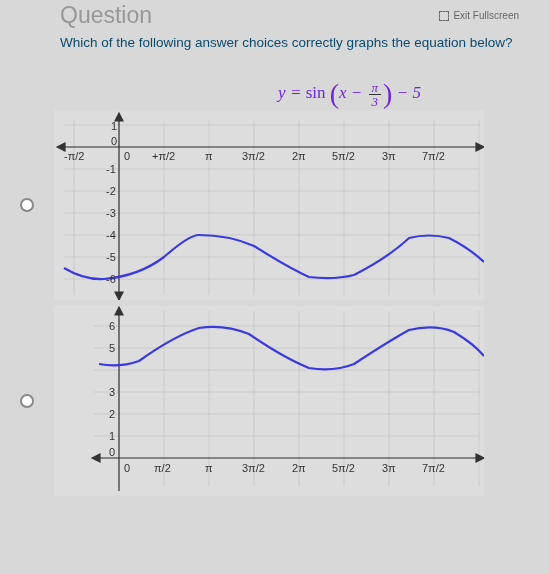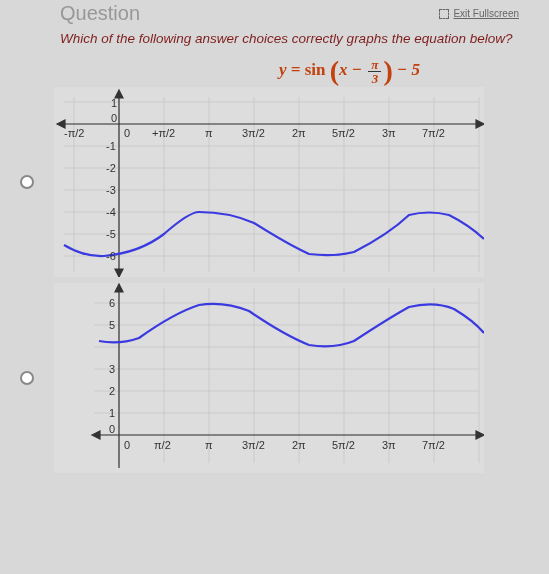--- a/index.html
+++ b/index.html
@@ -15,53 +15,50 @@
   .page {
     padding: 0 30px 0 60px;
   }
   .header-row {
     display: flex;
     justify-content: space-between;
     align-items: center;
     padding-top: 2px;
   }
   .qtitle {
-    font-size: 20px;
+    font-size: 23px;
     color: #888;
     font-weight: 500;
     opacity: 0.8;
   }
   .exit {
     font-size: 10px;
     color: #666;
-    text-decoration: underline;
   }
   .exit-icon {
     display: inline-block;
     width: 10px;
     height: 10px;
     border: 1px dashed #666;
     vertical-align: middle;
     margin-right: 4px;
   }
   .prompt {
     font-size: 13.5px;
-    color: #7f1d1d;
+    color: #0c4a6e;
     margin-top: 6px;
-    font-style: italic;
   }
   .equation {
     text-align: center;
     font-size: 17px;
     font-family: "Times New Roman", serif;
     font-style: italic;
-    margin-top: 9px;
-    color: #c2410c;
+    margin-top: 28px;
+    color: #6d28d9;
     padding-left: 120px;
-    font-weight: bold;
   }
   .frac {
     display: inline-block;
     vertical-align: middle;
     text-align: center;
     font-size: 13px;
     line-height: 1;
     margin: 0 2px;
     font-style: italic;
   }

